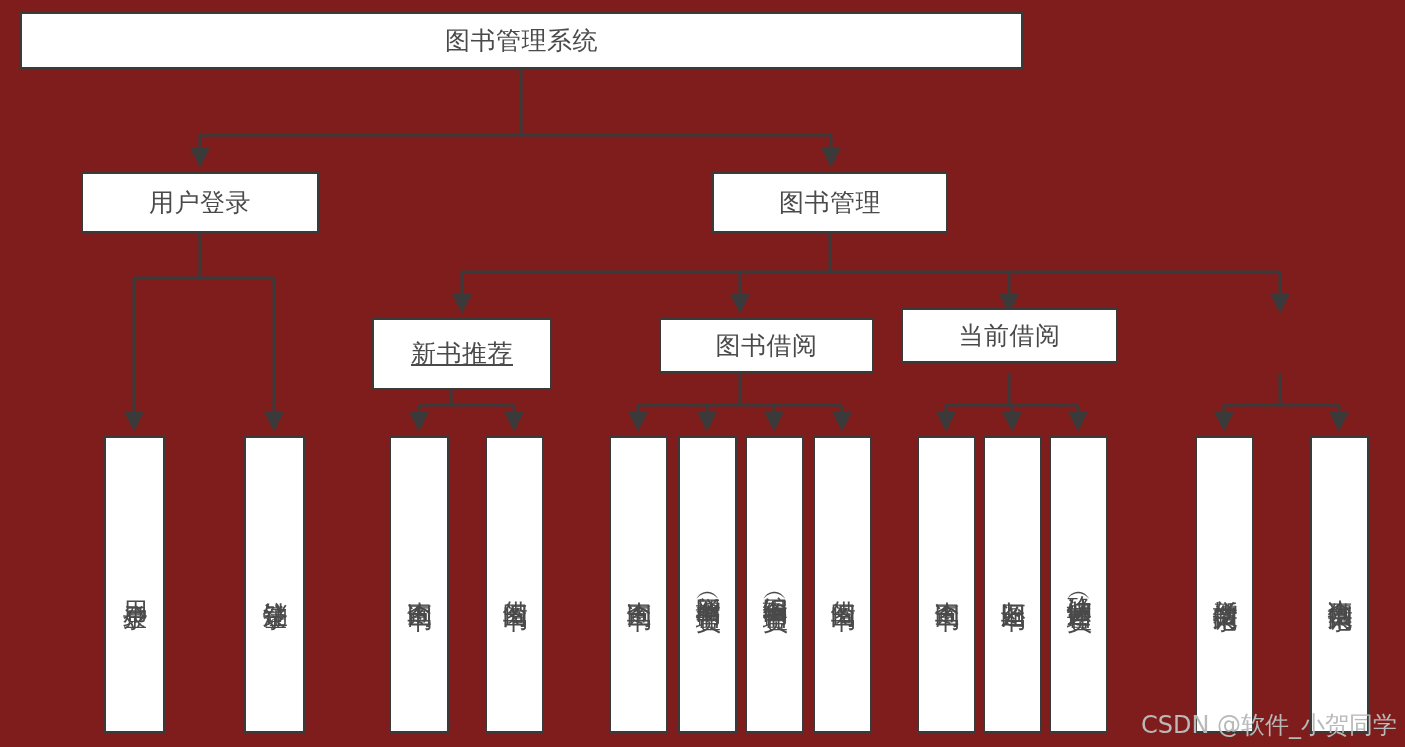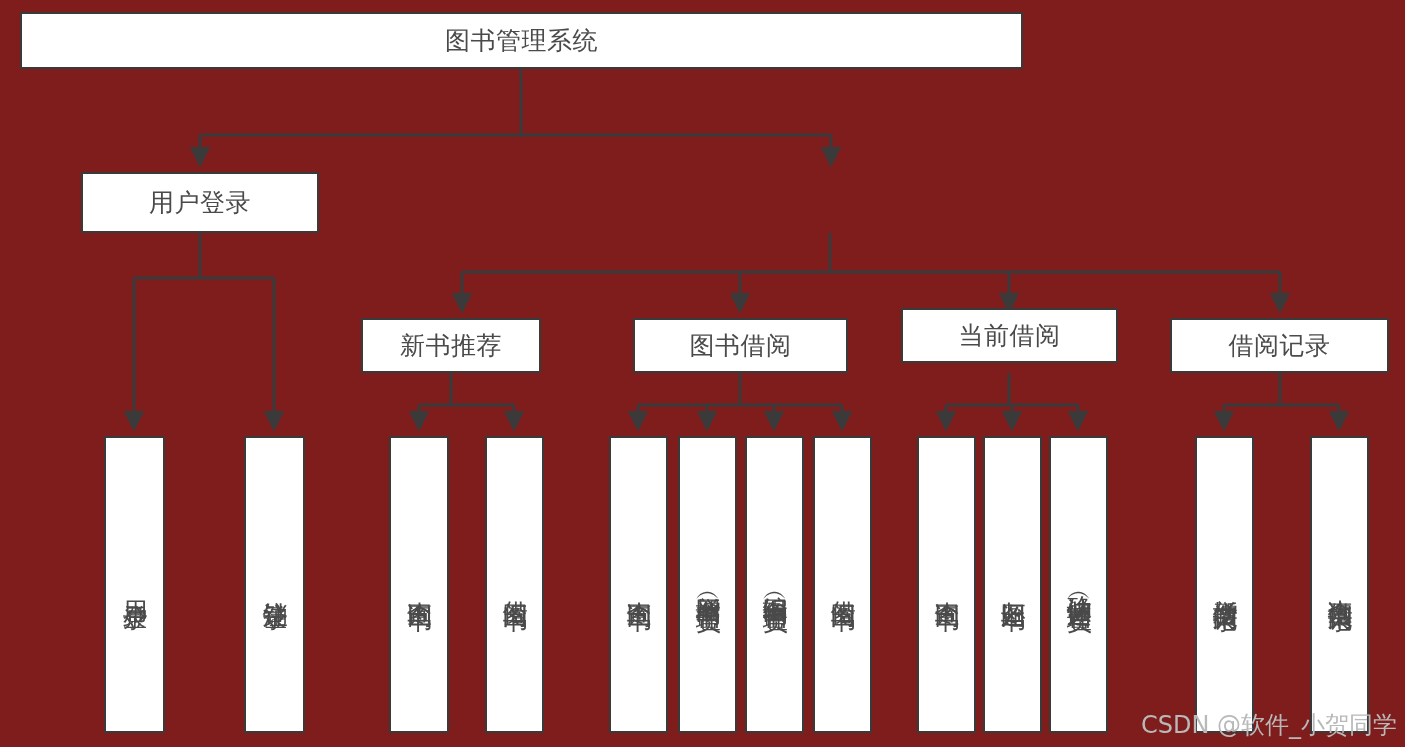--- a/index.html
+++ b/index.html
@@ -124,32 +124,32 @@
     </g>
   </svg>
 
   <div class="node horiz" style="left:20px; top:12px; width:1003px; height:57px;">
     <span class="label">图书管理系统</span>
   </div>
 
   <div class="node horiz" style="left:81px; top:172px; width:238px; height:61px;">
     <span class="label">用户登录</span>
   </div>
+  <div class="node horiz" style="left:712px; top:172px; width:236px; height:61px;">
+    <span class="label">图书管理</span>
+  </div>
 
-  <div class="node horiz" style="left:361px; top:318px; width:180px; height:55px;">
+  <div class="node horiz" style="left:372px; top:318px; width:180px; height:72px;text-decoration:underline;">
     <span class="label">新书推荐</span>
   </div>
-  <div class="node horiz" style="left:633px; top:318px; width:215px; height:55px;">
+  <div class="node horiz" style="left:659px; top:318px; width:215px; height:55px;">
     <span class="label">图书借阅</span>
   </div>
   <div class="node horiz" style="left:901px; top:308px; width:217px; height:55px;">
     <span class="label">当前借阅</span>
-  </div>
-  <div class="node horiz" style="left:1170px; top:318px; width:219px; height:55px;">
-    <span class="label">借阅记录</span>
   </div>
 
   <div class="node vert" style="left:104px; top:436px; width:61px; height:297px;">
     <span class="label">用户登录</span>
   </div>
   <div class="node vert" style="left:244px; top:436px; width:61px; height:297px;">
     <span class="label">注销登录</span>
   </div>
   <div class="node vert" style="left:389px; top:436px; width:60px; height:297px;">
     <span class="label">查询图书</span>

